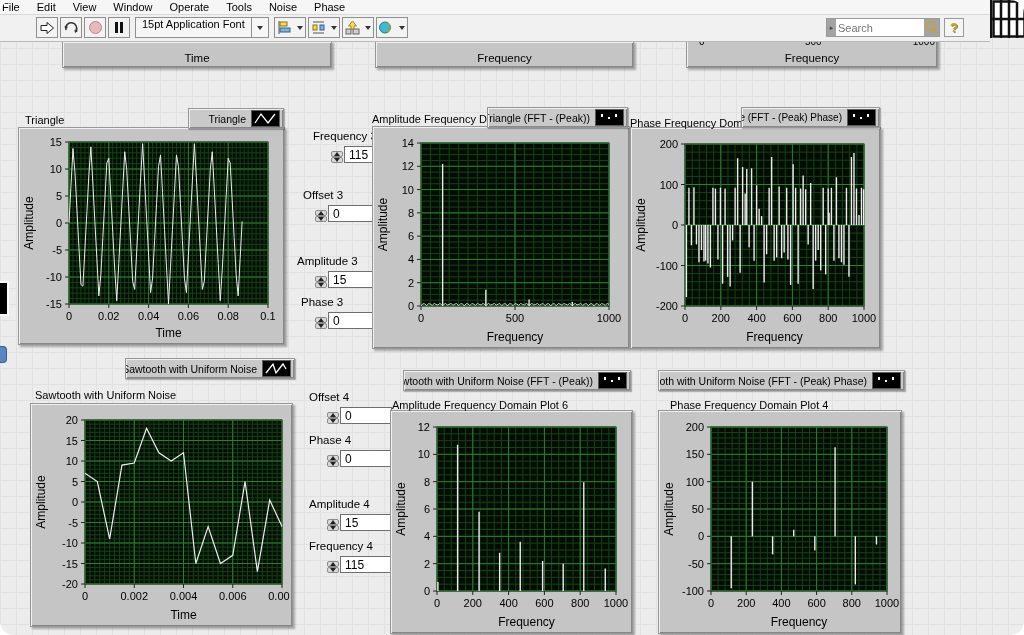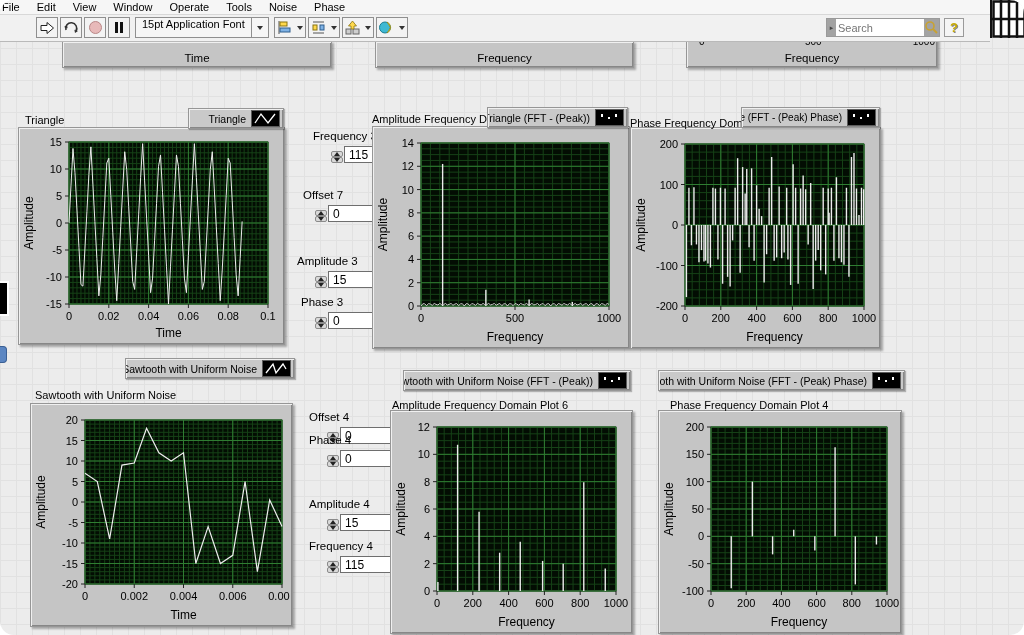--- a/index.html
+++ b/index.html
@@ -344,21 +344,21 @@
             <span class="tri-up"></span>
           </div>
         <div>
             <span class="tri-dn"></span>
           </div>
       </span>
       <input class="cfield" value="115" style="">
     </div>
   </div>
   <div class="ctrl" style="left:283px;top:189px;">
-    <span class="clabel" style="margin-left:20px;">Offset 7</span>
+    <span class="clabel" style="margin-left:20px;">Offset 3</span>
     <div class="crow">
       <span class="spinner">
         <div>
             <span class="tri-up"></span>
           </div>
         <div>
             <span class="tri-dn"></span>
           </div>
       </span>
       <input class="cfield" value="0" style="">
@@ -812,21 +812,21 @@
           <text x="45" y="59" text-anchor="end">10</text>
           <line x1="48" y1="34.5" x2="52" y2="34.5" stroke="#222" stroke-width="1"></line>
           <text x="45" y="38.5" text-anchor="end">15</text>
           <line x1="48" y1="14" x2="52" y2="14" stroke="#222" stroke-width="1"></line>
           <text x="45" y="18" text-anchor="end">20</text>
           <text class="alabel" x="150.5" y="213" text-anchor="middle">Time</text>
           <text class="alabel" transform="translate(12,96) rotate(-90)" text-anchor="middle">Amplitude</text>
         </svg></div>
   </div>
 
-  <div class="ctrl" style="left:295px;top:391px;margin-top:20px;">
+  <div class="ctrl" style="left:295px;top:391px;">
     <span class="clabel">Offset 4</span>
     <div class="crow">
       <span class="spinner">
         <div>
             <span class="tri-up"></span>
           </div>
         <div>
             <span class="tri-dn"></span>
           </div>
       </span>

